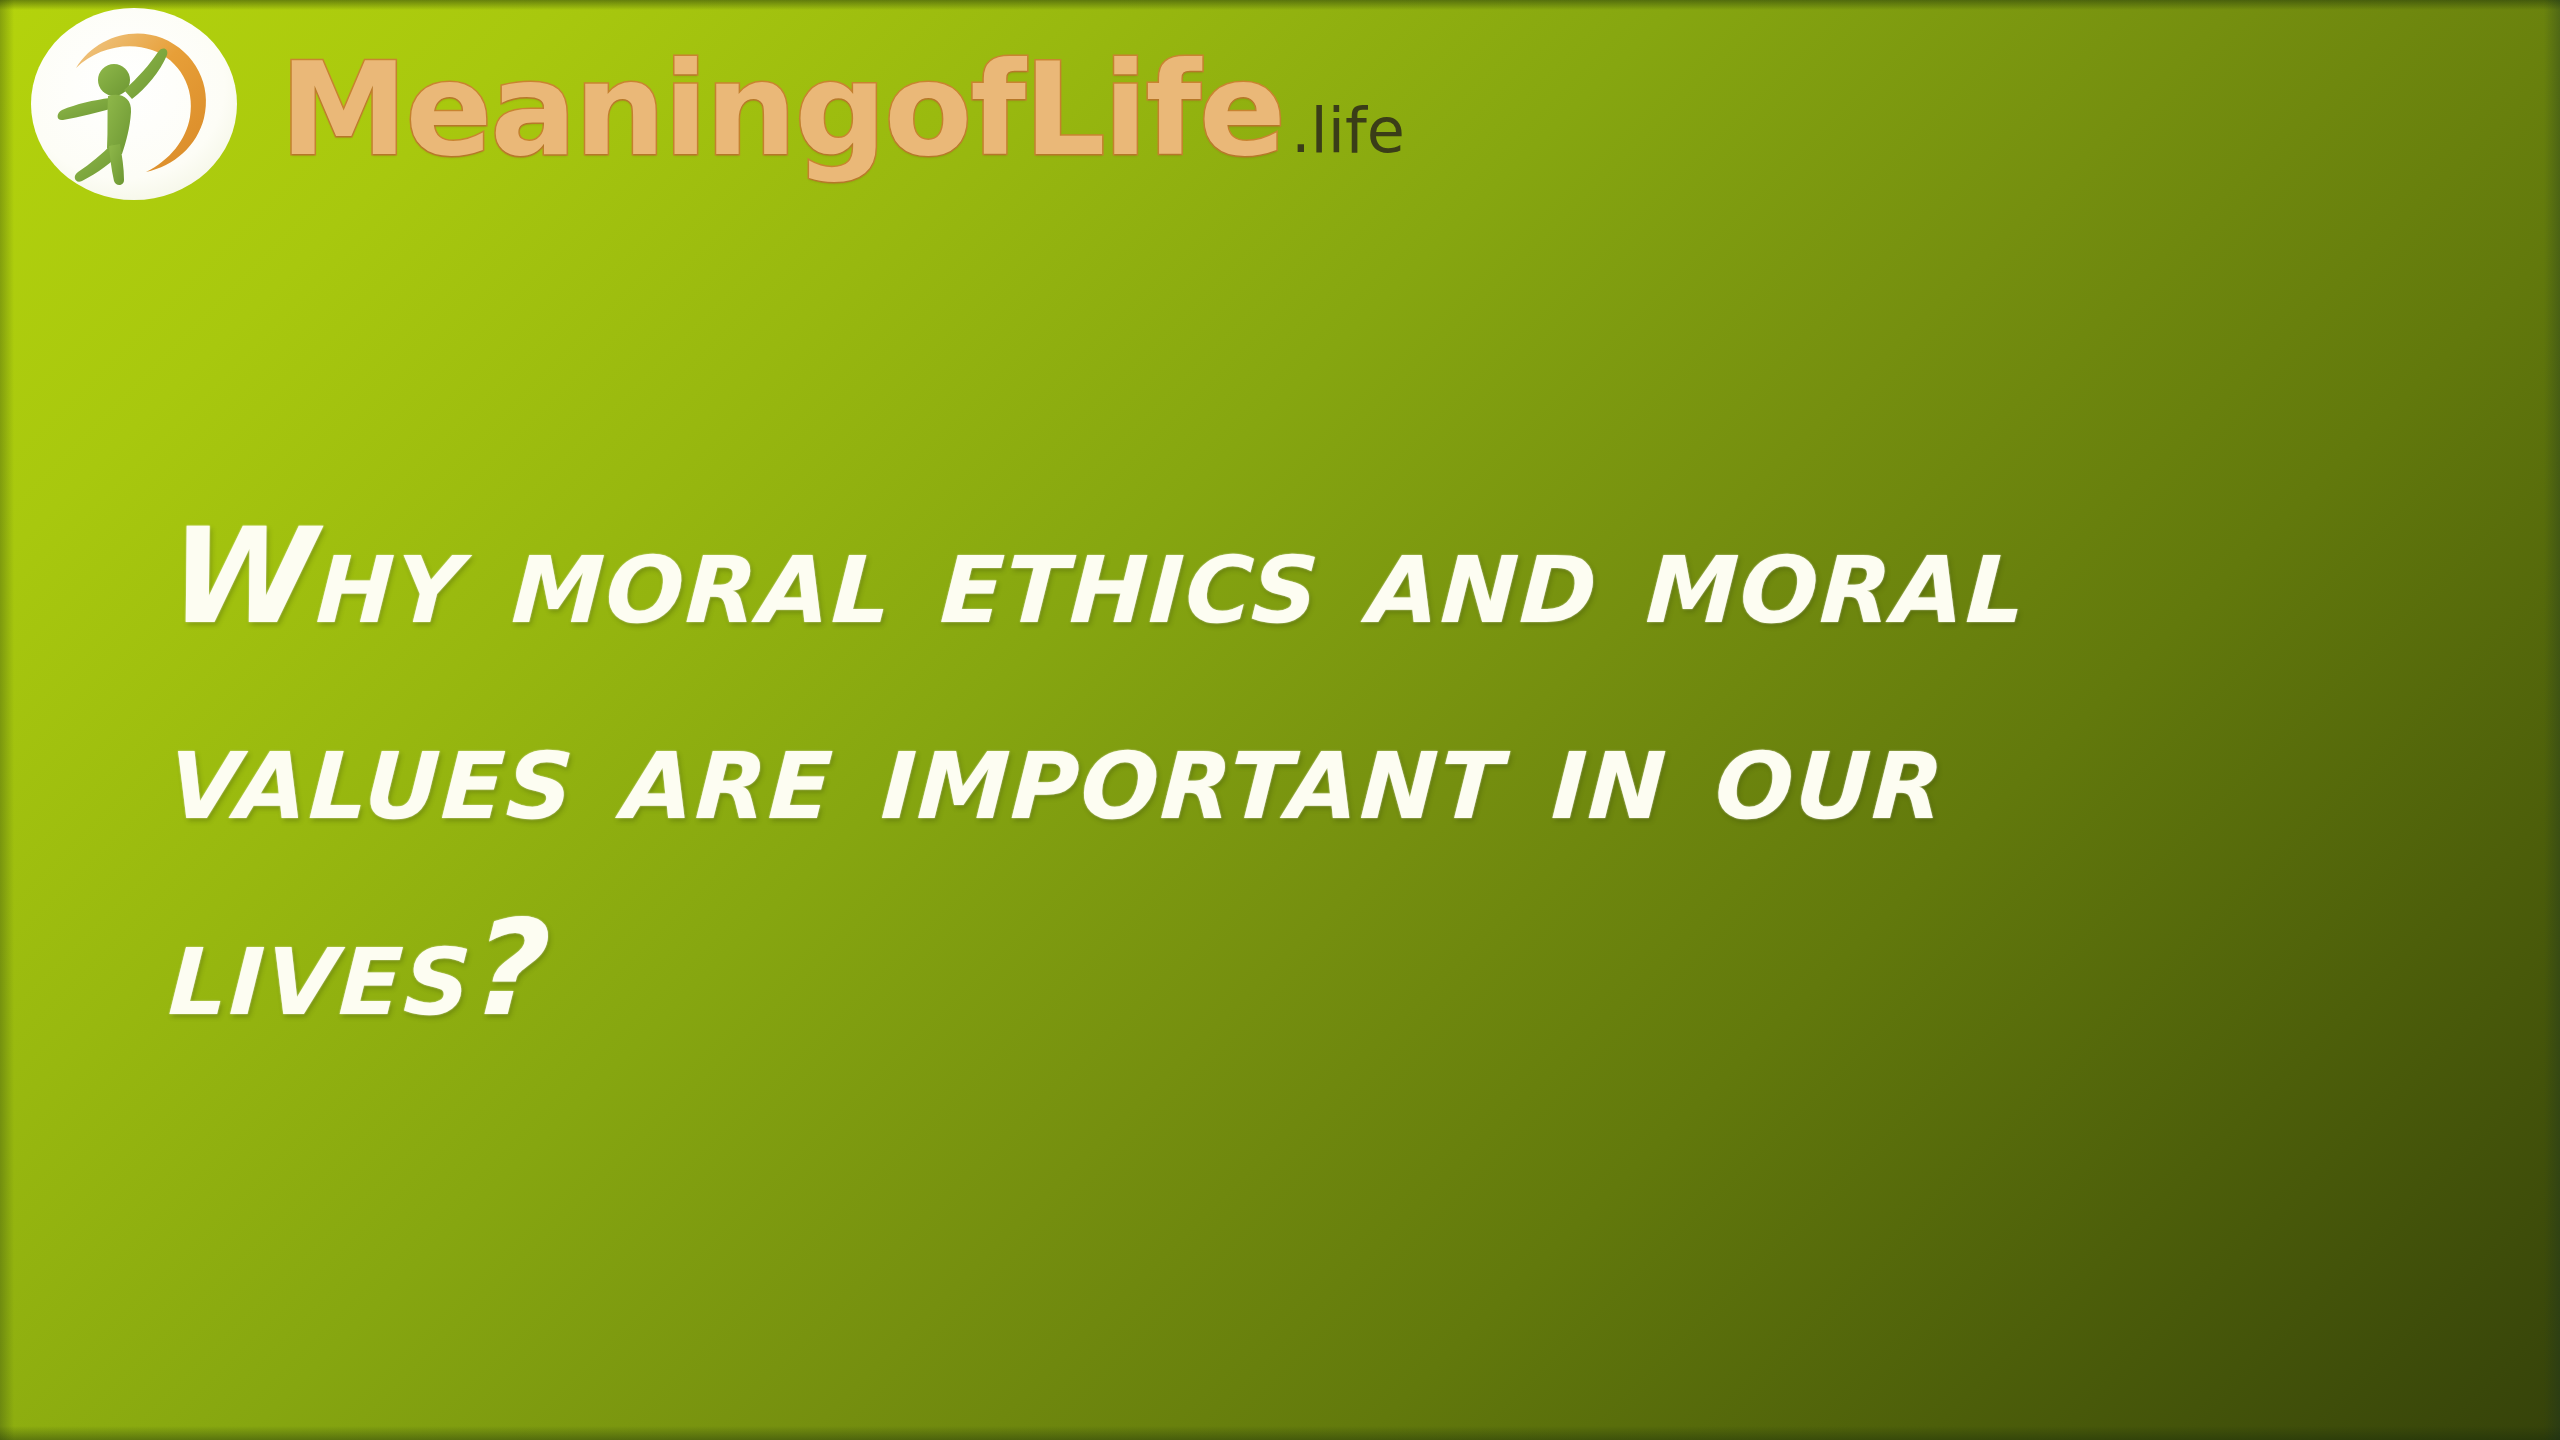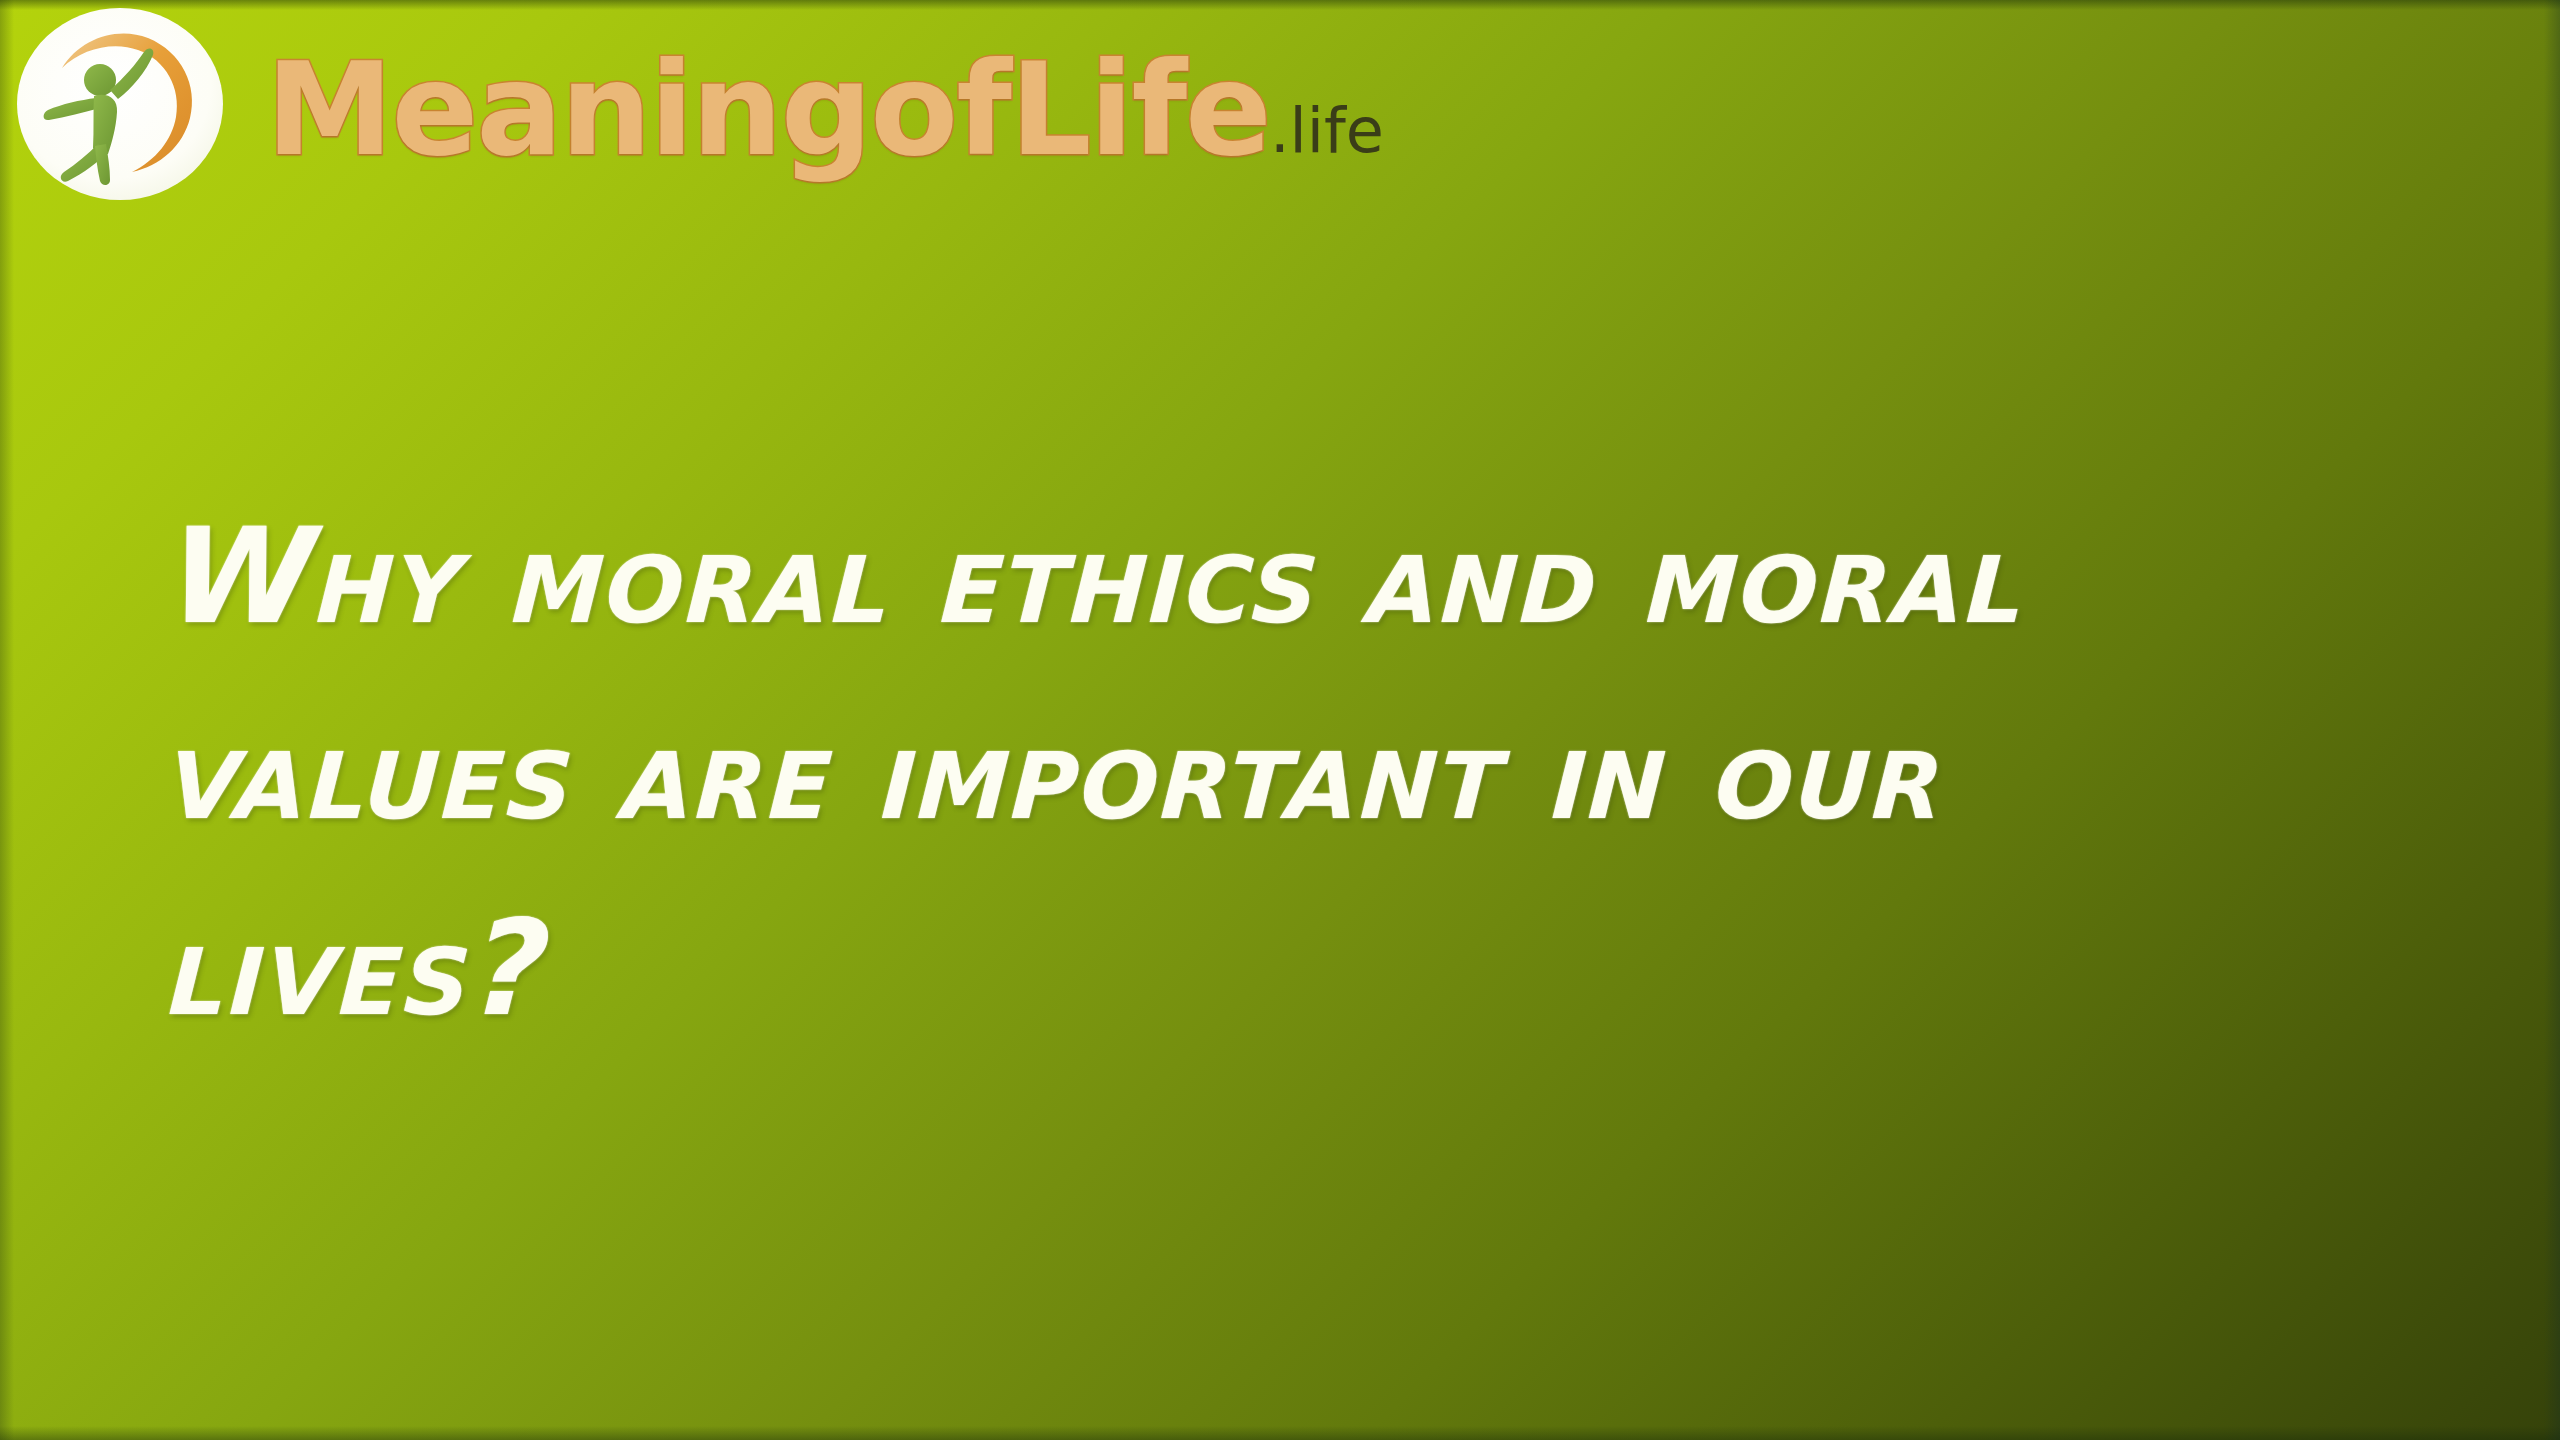--- a/index.html
+++ b/index.html
@@ -58,21 +58,21 @@
     bottom: 0;
     right: 0;
     left: auto;
     width: 16px;
     background: linear-gradient(to left, rgba(20,45,40,0.30), rgba(20,45,40,0));
   }
 
   
   .brand {
     position: absolute;
-    left: 14px;
+    left: 28px;
     top: 4px;
     display: flex;
     align-items: center;
     height: 200px;
     text-align: center;
   }
 
   .brand-mark {
     width: 212px;
     height: 200px;
@@ -104,21 +104,21 @@
     paint-order: stroke fill;
     text-shadow: 0 2px 2px rgba(90,60,10,0.18);
   }
 
   .brand-tld {
     font-family: "DejaVu Sans", sans-serif;
     font-size: 62px;
     font-weight: normal;
     line-height: 1;
     color: #3a3d18;
-    margin-left: 0;
+    margin-left: 7px;
     position: relative;
     top: -2px;
   }
 
   
   .headline {
     position: absolute;
     left: 170px;
     top: 478px;
     width: 2300px;

